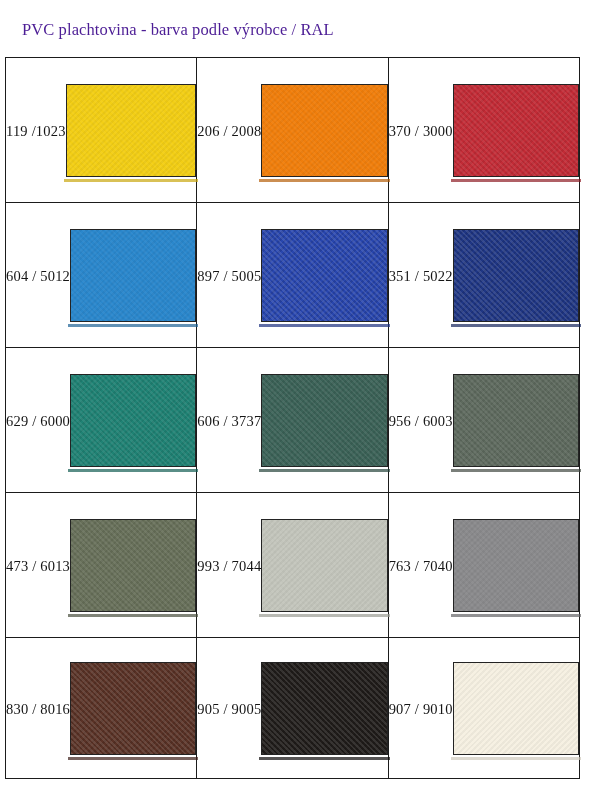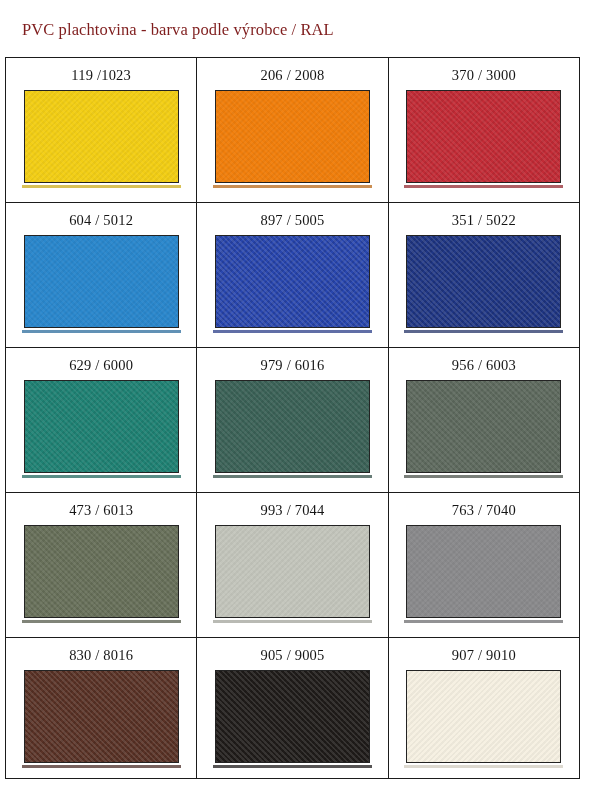--- a/index.html
+++ b/index.html
@@ -22,21 +22,21 @@
     width: 598px;
     height: 796px;
     background: #ffffff;
   }
 
   .doc-title {
     position: absolute;
     left: 22px;
     top: 20px;
     font-size: 16.5px;
-    color: #7f1d1d;
+    color: #4c1d95;
     letter-spacing: 0.1px;
     white-space: nowrap;
   }
 
   .swatch-table {
     position: absolute;
     left: 5px;
     top: 57px;
     width: 575px;
     border-collapse: collapse;
@@ -53,21 +53,20 @@
   }
   .swatch-table tr:last-child td {
     height: 140px;
   }
 
   .cell-inner {
     position: relative;
     width: 100%;
     height: 100%;
     display: flex;
-    flex-direction: column;
     align-items: center;
   }
 
   .swatch-label {
     font-size: 14.5px;
     color: #151515;
     margin-top: 9px;
     margin-bottom: 6px;
     letter-spacing: 0.2px;
     white-space: nowrap;
@@ -190,21 +189,21 @@
             <div class="swatch-label">629 / 6000</div>
             <div class="swatch-wrap">
               <div class="swatch-halo" style="background: rgb(84, 167, 155);"></div>
               <div class="swatch-chip" style="background: repeating-linear-gradient(45deg, rgba(255, 255, 255, 0.075) 0px, rgba(255, 255, 255, 0.075) 2px, rgba(0, 0, 0, 0) 2px, rgba(0, 0, 0, 0) 4px), repeating-linear-gradient(-45deg, rgba(0, 0, 0, 0.075) 0px, rgba(0, 0, 0, 0.075) 2px, rgba(0, 0, 0, 0) 2px, rgba(0, 0, 0, 0) 4px), rgb(31, 130, 116);"></div>
               <div class="swatch-shadow" style="background: rgb(20, 94, 84);"></div>
             </div>
           </div>
         </td>
         <td>
           <div class="cell-inner">
-            <div class="swatch-label">979 / 6016</div>
+            <div class="swatch-label">606 / 3737</div>
             <div class="swatch-wrap">
               <div class="swatch-halo" style="background: rgb(107, 139, 130);"></div>
               <div class="swatch-chip" style="background: repeating-linear-gradient(45deg, rgba(255, 255, 255, 0.075) 0px, rgba(255, 255, 255, 0.075) 2px, rgba(0, 0, 0, 0) 2px, rgba(0, 0, 0, 0) 4px), repeating-linear-gradient(-45deg, rgba(0, 0, 0, 0.075) 0px, rgba(0, 0, 0, 0.075) 2px, rgba(0, 0, 0, 0) 2px, rgba(0, 0, 0, 0) 4px), rgb(59, 98, 87);"></div>
               <div class="swatch-shadow" style="background: rgb(39, 68, 60);"></div>
             </div>
           </div>
         </td>
         <td>
           <div class="cell-inner">
             <div class="swatch-label">956 / 6003</div>

